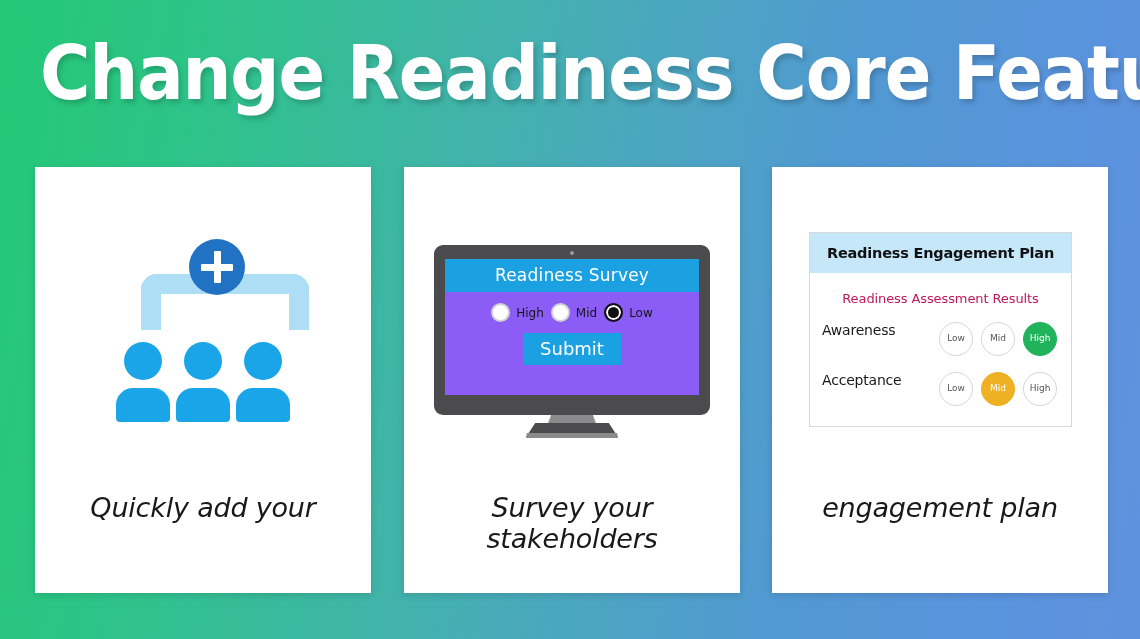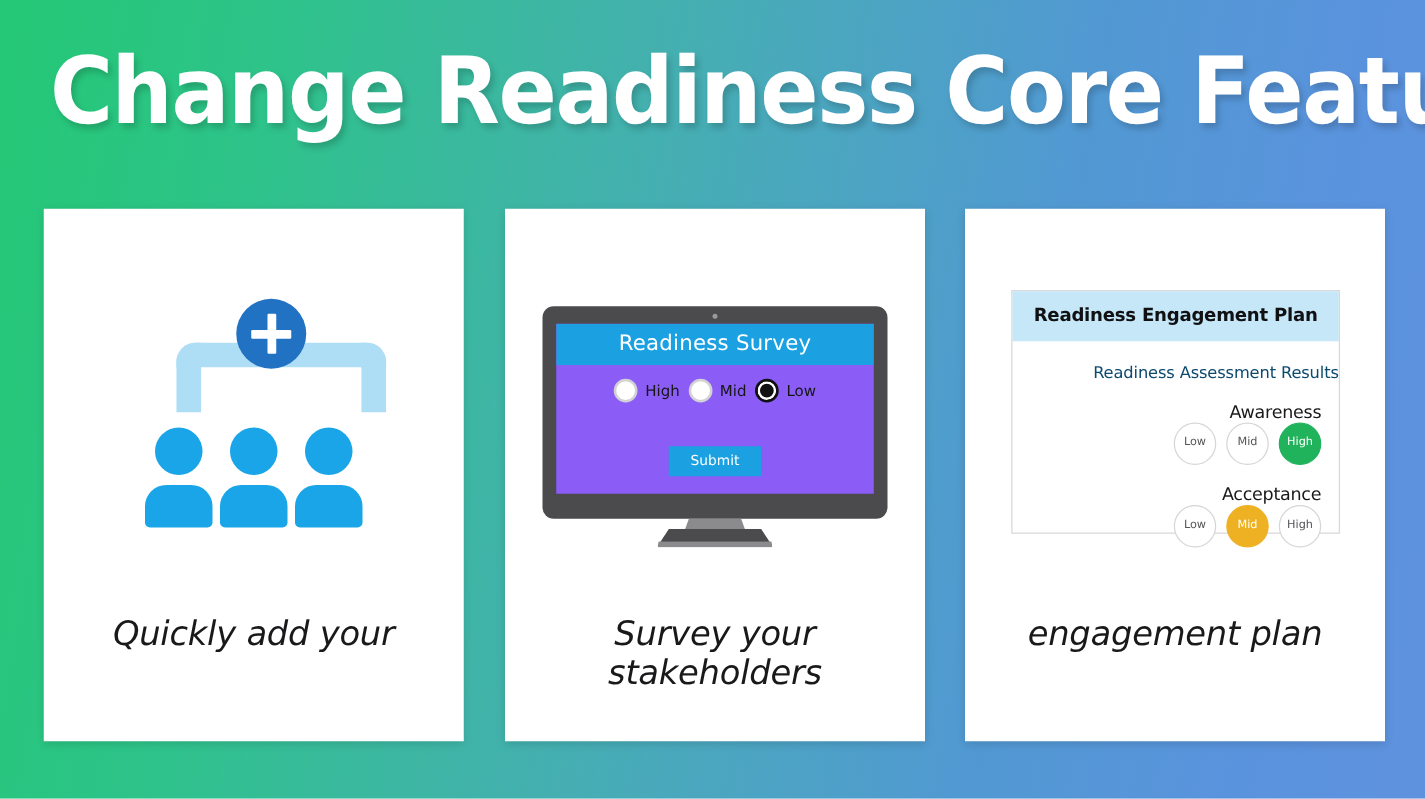--- a/index.html
+++ b/index.html
@@ -206,24 +206,23 @@
     font-family: "DejaVu Sans", sans-serif;
     font-size: 12px;
     color: #161617;
   }
   .submit-wrap { text-align: center; margin-top: 11px; }
   .submit-btn {
     display: inline-block;
     background: #1ba1e2;
     color: #ffffff;
     font-family: "DejaVu Sans", sans-serif;
-    font-size: 11px;
+    font-size: 18px;
     padding: 5px 17px 6px 17px;
     border: none;
-    margin-top: 24px;
   }
   .stand-neck {
     position: absolute;
     left: 50%; top: 170px;
     margin-left: -29px;
     width: 58px; height: 22px;
     background: #8b8b8d;
     clip-path: polygon(14% 0%, 86% 0%, 100% 100%, 0% 100%);
   }
   .stand-base {
@@ -260,32 +259,31 @@
     color: #111113;
     font-family: "DejaVu Sans", sans-serif;
     font-weight: bold;
     font-size: 14.5px;
     line-height: 40px;
     text-align: center;
     letter-spacing: -0.2px;
   }
   .plan-sub {
     margin-top: 18px;
-    text-align: right;
+    text-align: center;
     font-family: "DejaVu Sans", sans-serif;
     font-size: 13px;
-    color: #0c4a6e;
+    color: #be185d;
     letter-spacing: -0.1px;
   }
   .plan-row {
     display: flex;
-    align-items: flex-end;
+    align-items: flex-start;
     margin-top: 16px;
     padding: 0 14px 0 12px;
-    flex-direction: column;
   }
   .plan-row-label {
     flex: 1;
     font-family: "DejaVu Sans", sans-serif;
     font-size: 14px;
     color: #19191b;
     letter-spacing: -0.2px;
   }
   .chips { display: flex; gap: 8px; }
   .chip {

